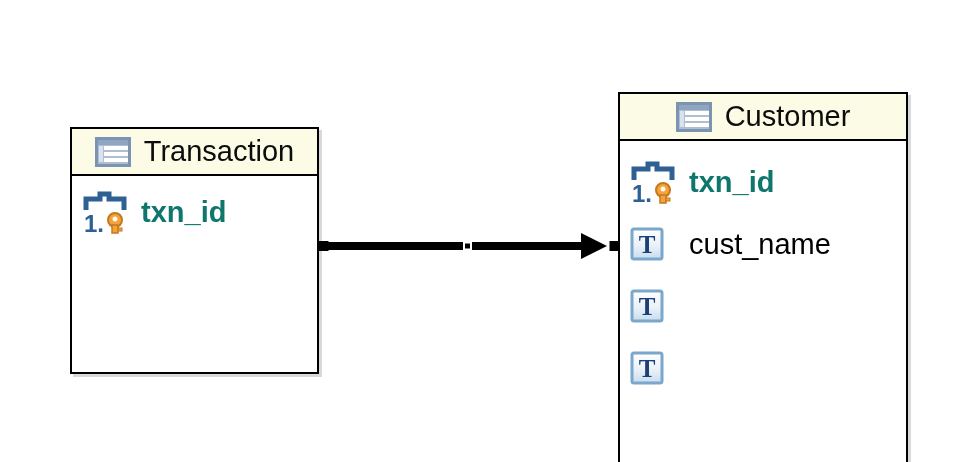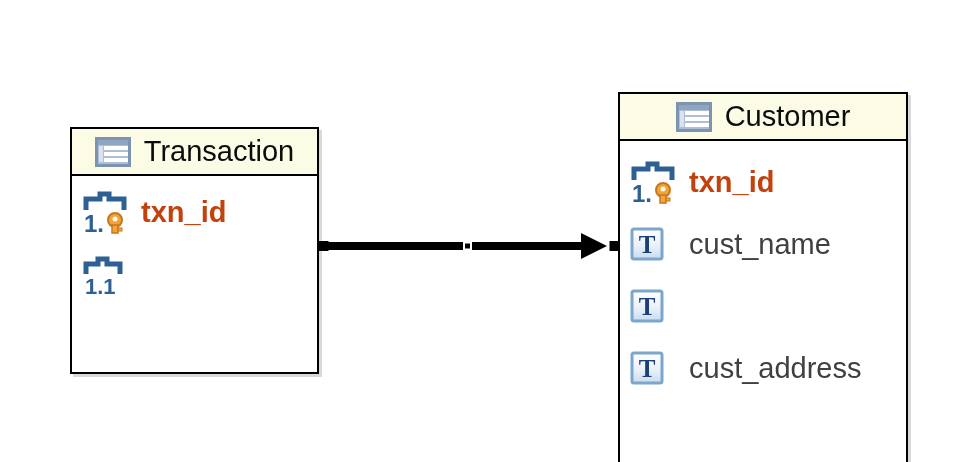--- a/index.html
+++ b/index.html
@@ -21,22 +21,22 @@
   .tbody{display:flex;flex-direction:column;}
   .t-transaction .tbody{padding-top:4px;}
   .t-customer .tbody{padding-top:10px;}
   .frow{
     box-sizing:border-box;display:flex;align-items:center;gap:11px;
     padding-left:10px;
   }
   .t-transaction .frow{height:64px;}
   .t-customer .frow{height:62px;}
   .ficon{width:48px;display:flex;align-items:center;justify-content:flex-start;flex:0 0 48px;}
-  .flabel{font-size:29px;color:#404040;white-space:nowrap;}
-  .flabel.pk{color:#c2410c;font-weight:bold;}
+  .flabel{font-size:29px;color:#000000;white-space:nowrap;}
+  .flabel.pk{color:#0f766e;font-weight:bold;}
   .hicon{display:flex;align-items:center;}
   .rel-arrow{position:absolute;left:318px;top:230px;width:301px;height:32px;}
   svg text{font-family:"Liberation Sans","DejaVu Sans",sans-serif;}
   svg text.serif{font-family:"Liberation Serif","DejaVu Serif",serif;}
 </style>
 </head>
 <body>
 
 <svg width="0" height="0" style="position:absolute" aria-hidden="true">
   <defs>
@@ -72,26 +72,20 @@
             <text x="2" y="43" font-size="24" font-weight="bold" fill="#2e6093">1.</text>
             <circle cx="33" cy="31" r="7" fill="#f2a33c" stroke="#c5781d" stroke-width="2"></circle>
             <circle cx="33" cy="30" r="2.5" fill="#fff7e8"></circle>
             <rect x="30" y="36" width="6" height="8" fill="#f2a33c" stroke="#c5781d" stroke-width="1.5"></rect>
             <rect x="36" y="39" width="4" height="3" fill="#f2a33c" stroke="#c5781d" stroke-width="1"></rect>
           </svg>
         </span>
         <span class="flabel pk">txn_id</span>
       </div>
       <div class="frow">
-        <span class="ficon">
-          <svg width="42" height="40" viewBox="0 0 42 40">
-            <path d="M4 18 L4 8 L16 8 L16 3 L25 3 L25 8 L38 8 L38 18" fill="none" stroke="#2e6093" stroke-width="5"></path>
-            <text x="3" y="38" font-size="22" font-weight="bold" fill="#2e6093">1.1</text>
-          </svg>
-        </span>
       </div>
     </div>
   </div>
 
   <svg class="rel-arrow" viewBox="0 0 301 32">
     <g fill="#000000">
       <rect x="0.5" y="11" width="10" height="10"></rect>
       <rect x="10" y="12" width="135" height="8"></rect>
       <rect x="147" y="13.5" width="5" height="5"></rect>
       <rect x="154" y="12" width="112" height="8"></rect>
@@ -145,18 +139,17 @@
           </svg>
         </span>
       </div>
       <div class="frow">
         <span class="ficon">
           <svg width="34" height="34" viewBox="0 0 34 34">
             <rect x="2" y="2" width="30" height="30" rx="2" fill="url(#tgrad)" stroke="#7ba7cc" stroke-width="3"></rect>
             <text class="serif" x="17" y="26" text-anchor="middle" font-size="25" font-weight="bold" fill="#1d3f77">T</text>
           </svg>
         </span>
-        <span class="flabel">cust_address</span>
       </div>
     </div>
   </div>
 
 </div>
 
 </body></html>

